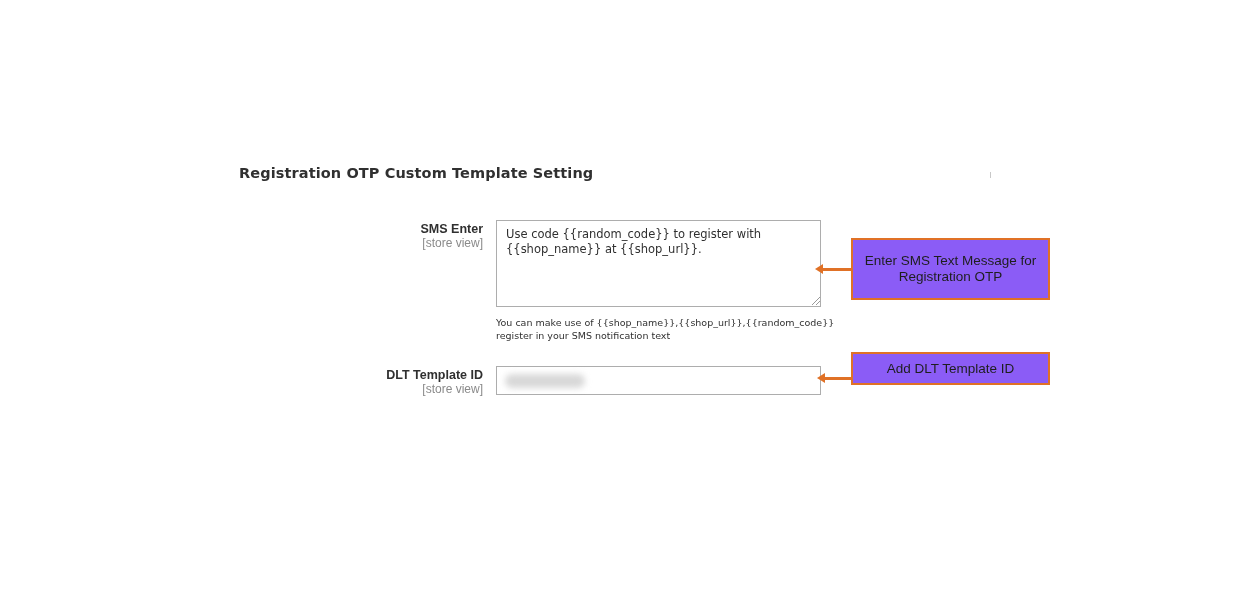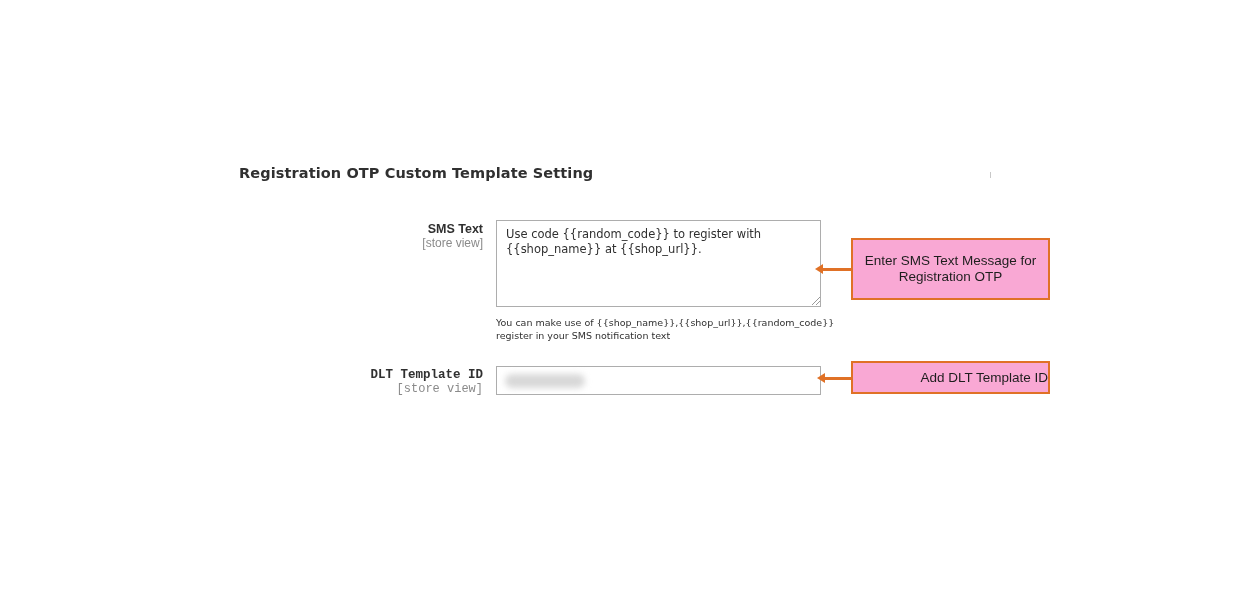--- a/index.html
+++ b/index.html
@@ -31,21 +31,21 @@
       color: #303030;
       line-height: 16px;
     }
     .field-label .scope {
       display: block;
       font-size: 12px;
       color: #8a8a8a;
       line-height: 12px;
     }
     .lbl-sms { left: 363px; top: 221px; }
-    .lbl-dlt { left: 363px; top: 367px; font-family: Liberation Mono, monospace; }
+    .lbl-dlt { left: 363px; top: 367px; }
 
     .sms-textarea {
       position: absolute;
       left: 496px; top: 220px;
       width: 325px; height: 87px;
       border: 1px solid #adadad;
       background: #fff;
       font-family: "DejaVu Sans", sans-serif;
       font-size: 11.5px;
       line-height: 14.5px;
@@ -82,30 +82,30 @@
       left: 8px; top: 7px;
       width: 80px; height: 14px;
       border-radius: 7px;
       background: #d8d8d8;
       filter: blur(3px);
     }
 
     .callout {
       position: absolute;
       border: 2px solid #e07126;
-      background: #f9a8d4;
+      background: #8b5cf6;
       font-family: "Liberation Sans", sans-serif;
       font-size: 13.5px;
       color: #1e1e1e;
       text-align: center;
       display: flex; align-items: center; justify-content: center;
       line-height: 16px;
     }
     .callout-sms { left: 851px; top: 238px; width: 199px; height: 62px; padding: 0 8px; }
-    .callout-dlt { left: 851px; top: 361px; width: 199px; height: 33px; justify-content: flex-end; }
+    .callout-dlt { left: 851px; top: 352px; width: 199px; height: 33px; }
 
     .arrow {
       position: absolute;
       height: 3px;
       background: #e07126;
     }
     .arrow::before {
       content: "";
       position: absolute;
       left: -7px; top: -4px;
@@ -124,21 +124,21 @@
     }
   </style>
 </head>
 <body>
 
 <div class="section-title">Registration OTP Custom Template Setting</div>
 
 <div class="tick-mark"></div>
 
 <div class="field-label lbl-sms">
-  <span class="lbl">SMS Text</span>
+  <span class="lbl">SMS Enter</span>
   <span class="scope">[store view]</span>
 </div>
 
 <textarea class="sms-textarea" style="">Use code {{random_code}} to register with {{shop_name}} at {{shop_url}}.</textarea>
 <div class="resize-grip"></div>
 
 <div class="note">You can make use of {{shop_name}},{{shop_url}},{{random_code}} register in your SMS notification text</div>
 
 <div class="field-label lbl-dlt">
   <span class="lbl">DLT Template ID</span>

